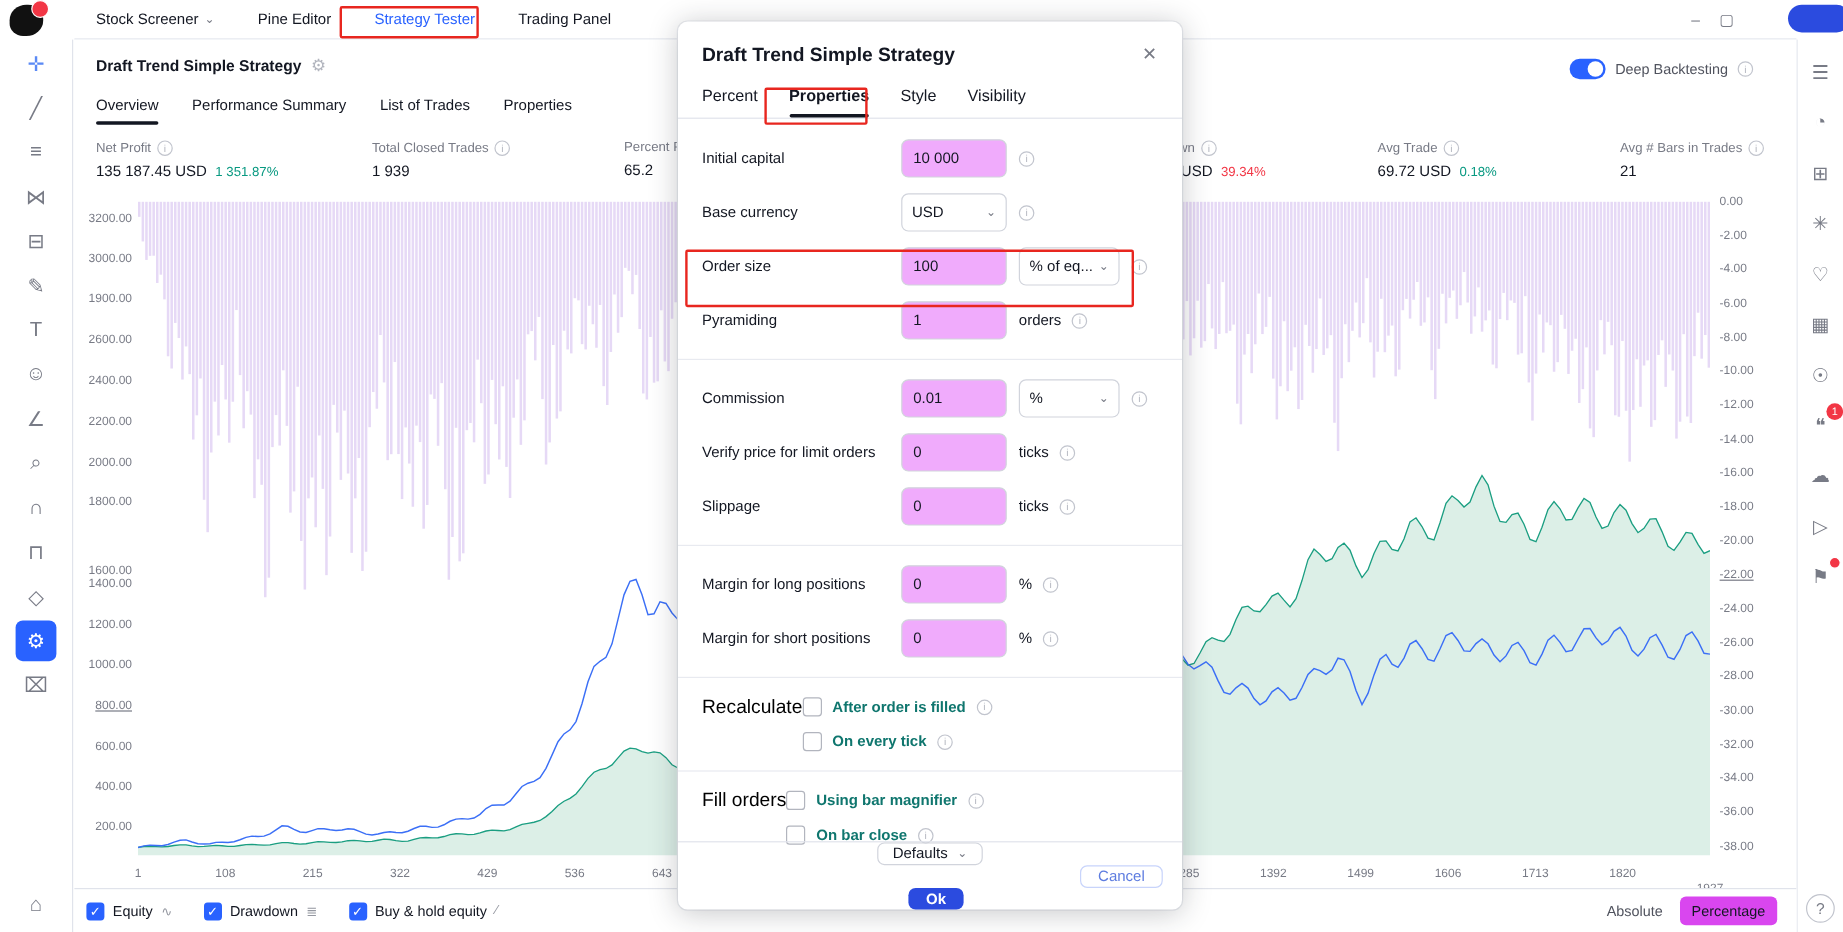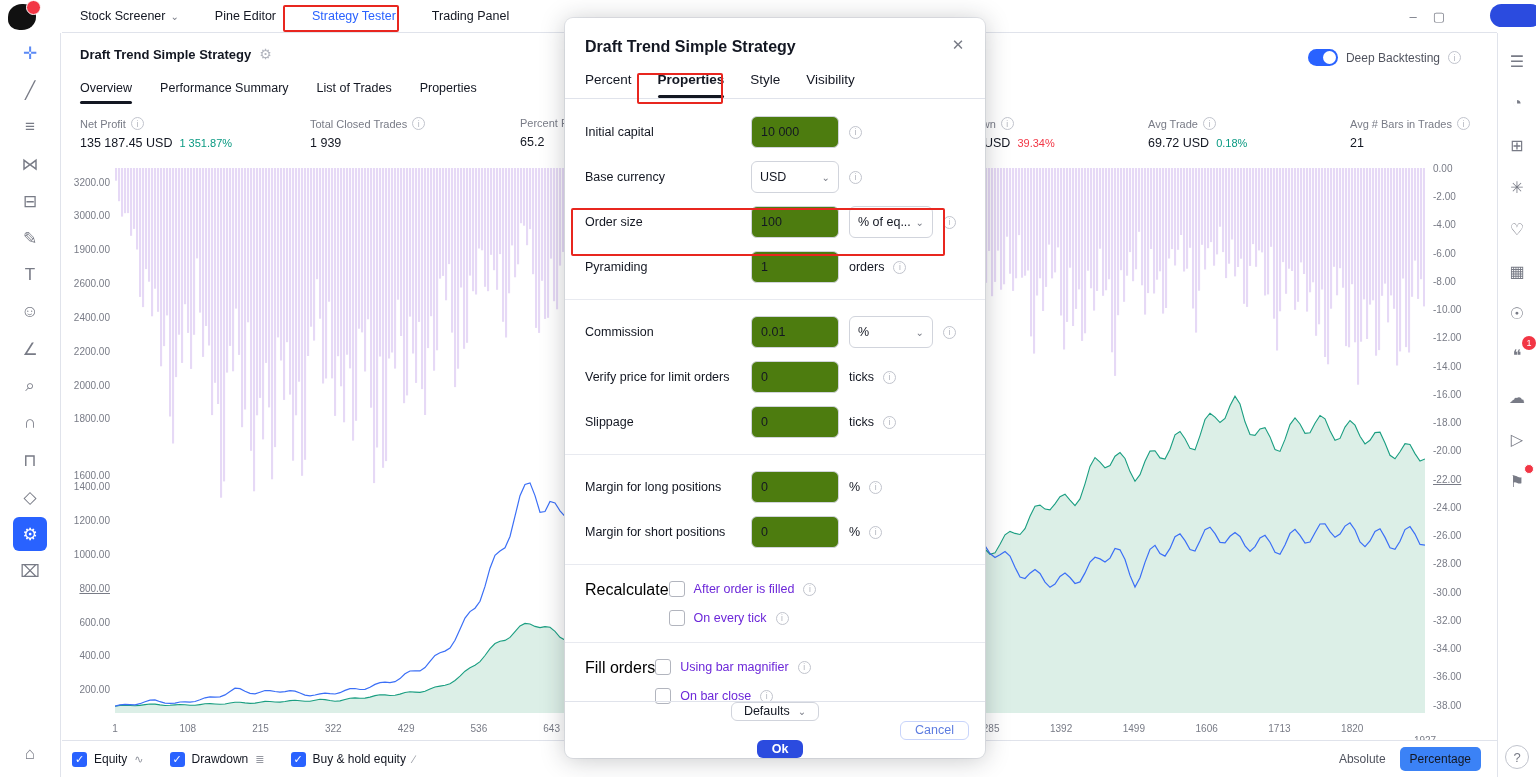--- a/index.html
+++ b/index.html
@@ -64,44 +64,44 @@
 
   
   .bottom-bar { position: absolute; left: 0; bottom: 0; width: 100%; height: 37px; border-top: 1px solid #e0e3eb; background: #fff; display: flex; align-items: center; }
   .legend-item { display: flex; align-items: center; gap: 7px; margin-left: 26px; cursor: pointer; }
   .legend-item:first-child { margin-left: 10px; }
   .cb { width: 15px; height: 15px; background: #2962ff; border-radius: 3px; color: #fff; font-size: 11px; display: flex; align-items: center; justify-content: center; }
   .legend-item .llbl { font-size: 12px; color: #131722; }
   .legend-item .licon { font-size: 11px; color: #9598a1; }
   .scale-toggle { margin-left: auto; margin-right: 16px; display: flex; align-items: center; gap: 4px; }
   .scale-opt { font-size: 12px; color: #50535e; padding: 5px 10px; border-radius: 5px; cursor: pointer; }
-  .scale-opt.sel { background: #3b82f6; color: #131722; }
+  .scale-opt.sel { background: #d946ef; color: #131722; }
 
   
   .modal { position: absolute; left: 565px; top: 18px; width: 420px; height: 740px; background: #fff; border-radius: 8px; box-shadow: 0 2px 24px rgba(30,34,45,.25), 0 0 0 1px #eceef2; z-index: 40; }
   .modal-title { font-size: 16px; font-weight: bold; color: #131722; padding: 20px 20px 0; }
   .modal-close { position: absolute; right: 14px; top: 14px; width: 26px; height: 26px; display: flex; align-items: center; justify-content: center; color: #787b86; font-size: 15px; cursor: pointer; }
   .modal-tabs { display: flex; gap: 26px; padding: 16px 20px 0; border-bottom: 1px solid #e0e3eb; }
   .mtab { font-size: 13.5px; color: #131722; padding-bottom: 11px; cursor: pointer; position: relative; }
   .mtab.active { font-weight: bold; }
   .mtab.active::after { content: ""; position: absolute; left: 0; right: 0; bottom: 0; height: 3px; background: #131722; border-radius: 2px; }
   .modal-body { padding: 17px 20px 0; }
   .frow { display: flex; align-items: center; height: 32px; margin-bottom: 13px; }
   .frow .flabel { width: 166px; font-size: 12.5px; color: #131722; flex: none; line-height: 1.15; }
-  .tin { width: 88px; height: 32px; border: 1px solid #d1d4dc; border-radius: 6px; font-size: 12.5px; color: #131722; padding: 0 9px; font-family: "Liberation Sans", sans-serif; flex: none; outline: none; background: #4d7c0f; }
+  .tin { width: 88px; height: 32px; border: 1px solid #d1d4dc; border-radius: 6px; font-size: 12.5px; color: #131722; padding: 0 9px; font-family: "Liberation Sans", sans-serif; flex: none; outline: none; background: #f0abfc; }
   .fsel { width: 84px; height: 32px; border: 1px solid #d1d4dc; border-radius: 6px; margin-left: 10px; display: flex; align-items: center; font-size: 12.5px; color: #131722; padding: 0 8px; cursor: pointer; flex: none; justify-content: space-between; }
   .fsel .caret { color: #787b86; font-size: 10px; }
   .suffix { font-size: 12.5px; color: #131722; margin-left: 10px; }
   .frow .info, .chk-line .info { margin-left: 9px; }
   .fdivider { height: 1px; background: #e8eaf0; margin: 16px -20px 16px; }
   .chkrow { display: flex; margin-bottom: 13px; }
   .chkcol { display: flex; flex-direction: column; gap: 13px; }
   .chk-line { display: flex; align-items: center; }
   .chkbox { width: 16px; height: 16px; border: 1px solid #b2b5be; border-radius: 3px; background: #fff; cursor: pointer; flex: none; }
-  .chk-line .clbl { font-size: 12.5px; color: #6d28d9; margin-left: 9px; }
+  .chk-line .clbl { font-size: 12.5px; color: #0f766e; margin-left: 9px; font-weight: bold; }
   .modal-footer { position: absolute; left: 0; right: 0; bottom: 0; height: 57px; border-top: 1px solid #e0e3eb; display: flex; align-items: center; padding: 0 16px; flex-direction: column; }
   .defaults-btn { height: 32px; border: 1px solid #d1d4dc; border-radius: 6px; display: flex; align-items: center; gap: 8px; padding: 0 12px; font-size: 12.5px; color: #131722; cursor: pointer; }
   .defaults-btn .caret { font-size: 10px; color: #787b86; }
   .cancel-btn { margin-left: auto; height: 32px; border: 1px solid #c8d4fb; border-radius: 6px; padding: 0 14px; font-size: 12.5px; color: #5d7ce0; background: #fff; display: flex; align-items: center; cursor: pointer; }
   .ok-btn { margin-left: 10px; height: 32px; border-radius: 6px; padding: 0 15px; font-size: 12.5px; font-weight: bold; color: #fff; background: #2b4bdf; display: flex; align-items: center; cursor: pointer; border: none; }
 
   
   .anno { position: absolute; border: 2.5px solid #e8261f; border-radius: 2px; z-index: 50; pointer-events: none; }
 </style>
 </head>

